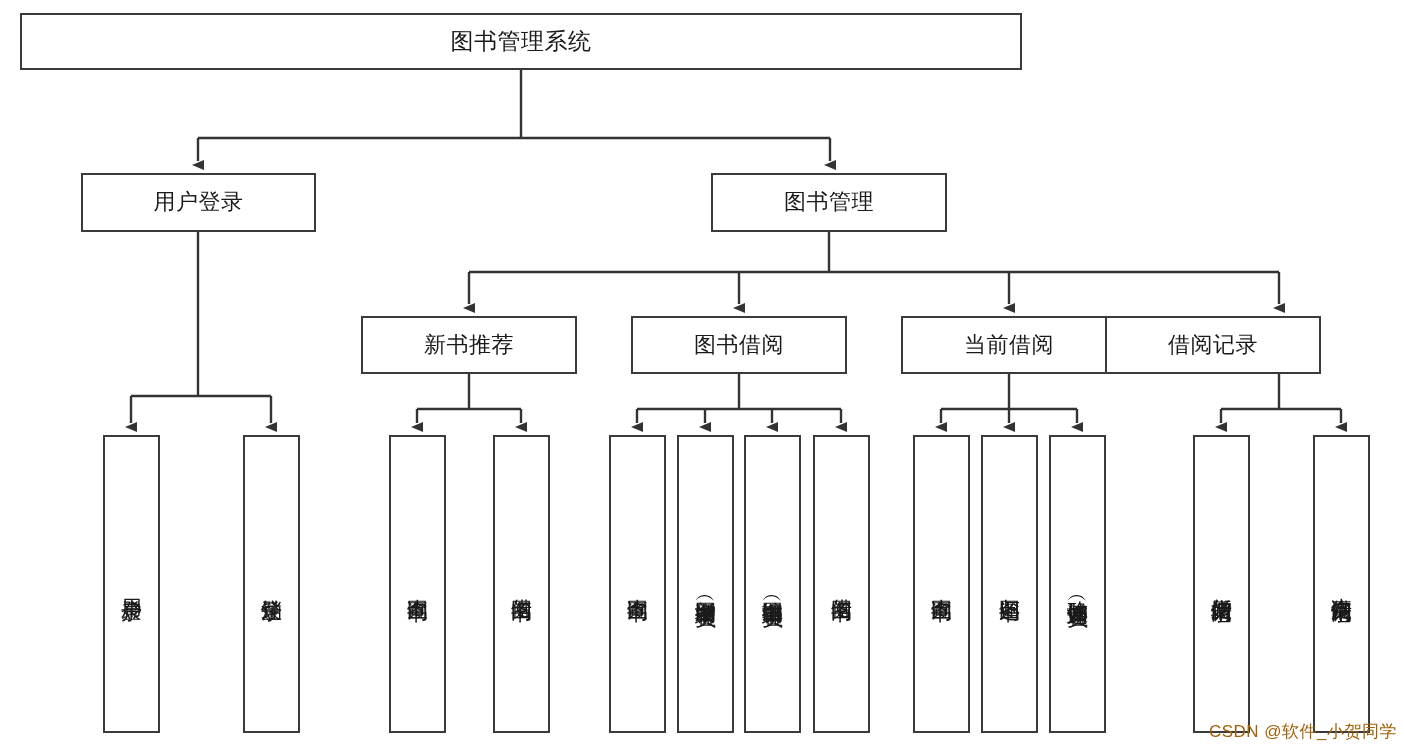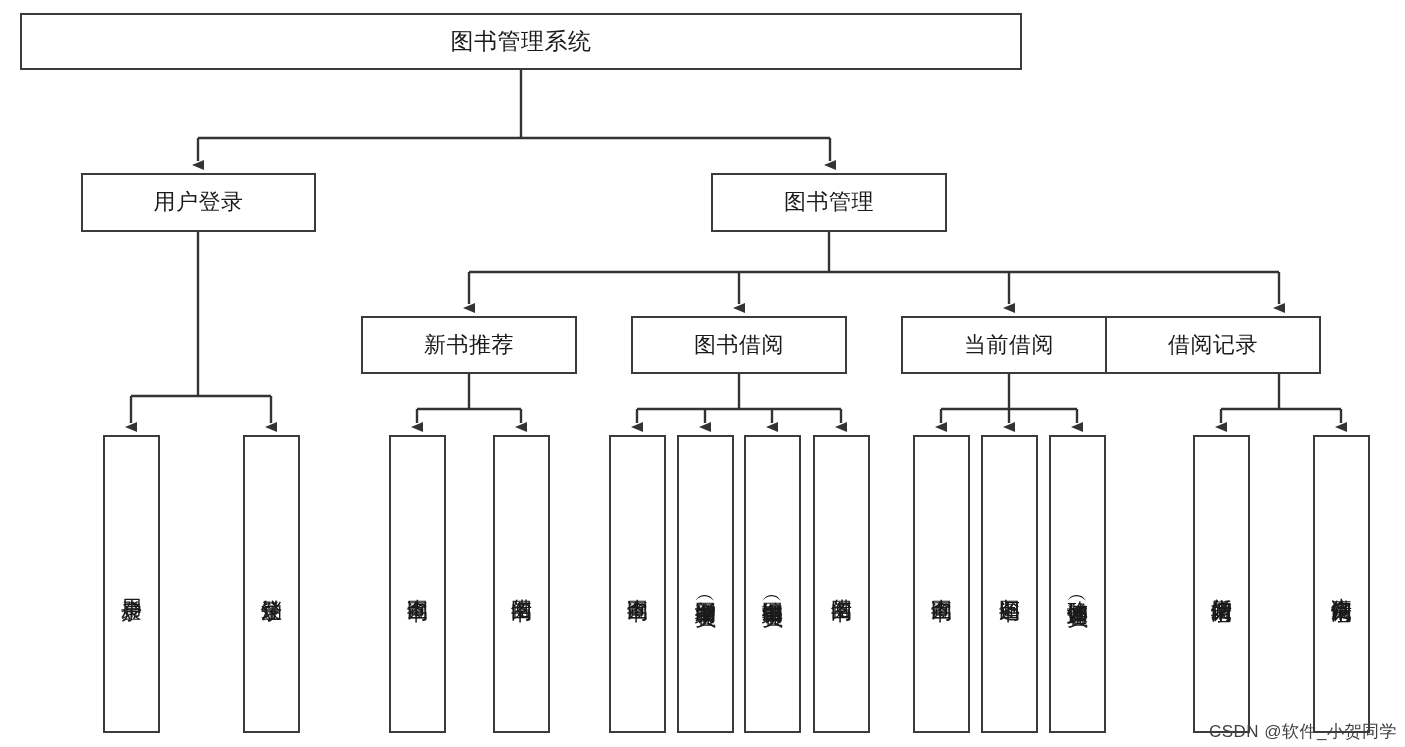--- a/index.html
+++ b/index.html
@@ -53,21 +53,21 @@
   .node.leaf.toptext .lbl{
     align-items:flex-start;
     padding-top:4px;
   }
 
   #watermark{
     position:absolute;
     right:8px;
     bottom:4px;
     font-size:17px;
-    color:#404040;
+    color:#a16207;
     white-space:nowrap;
     z-index:5;
     letter-spacing:0.5px;
   }
 </style>
 </head>
 <body>
 
 <div id="diagram">
 

